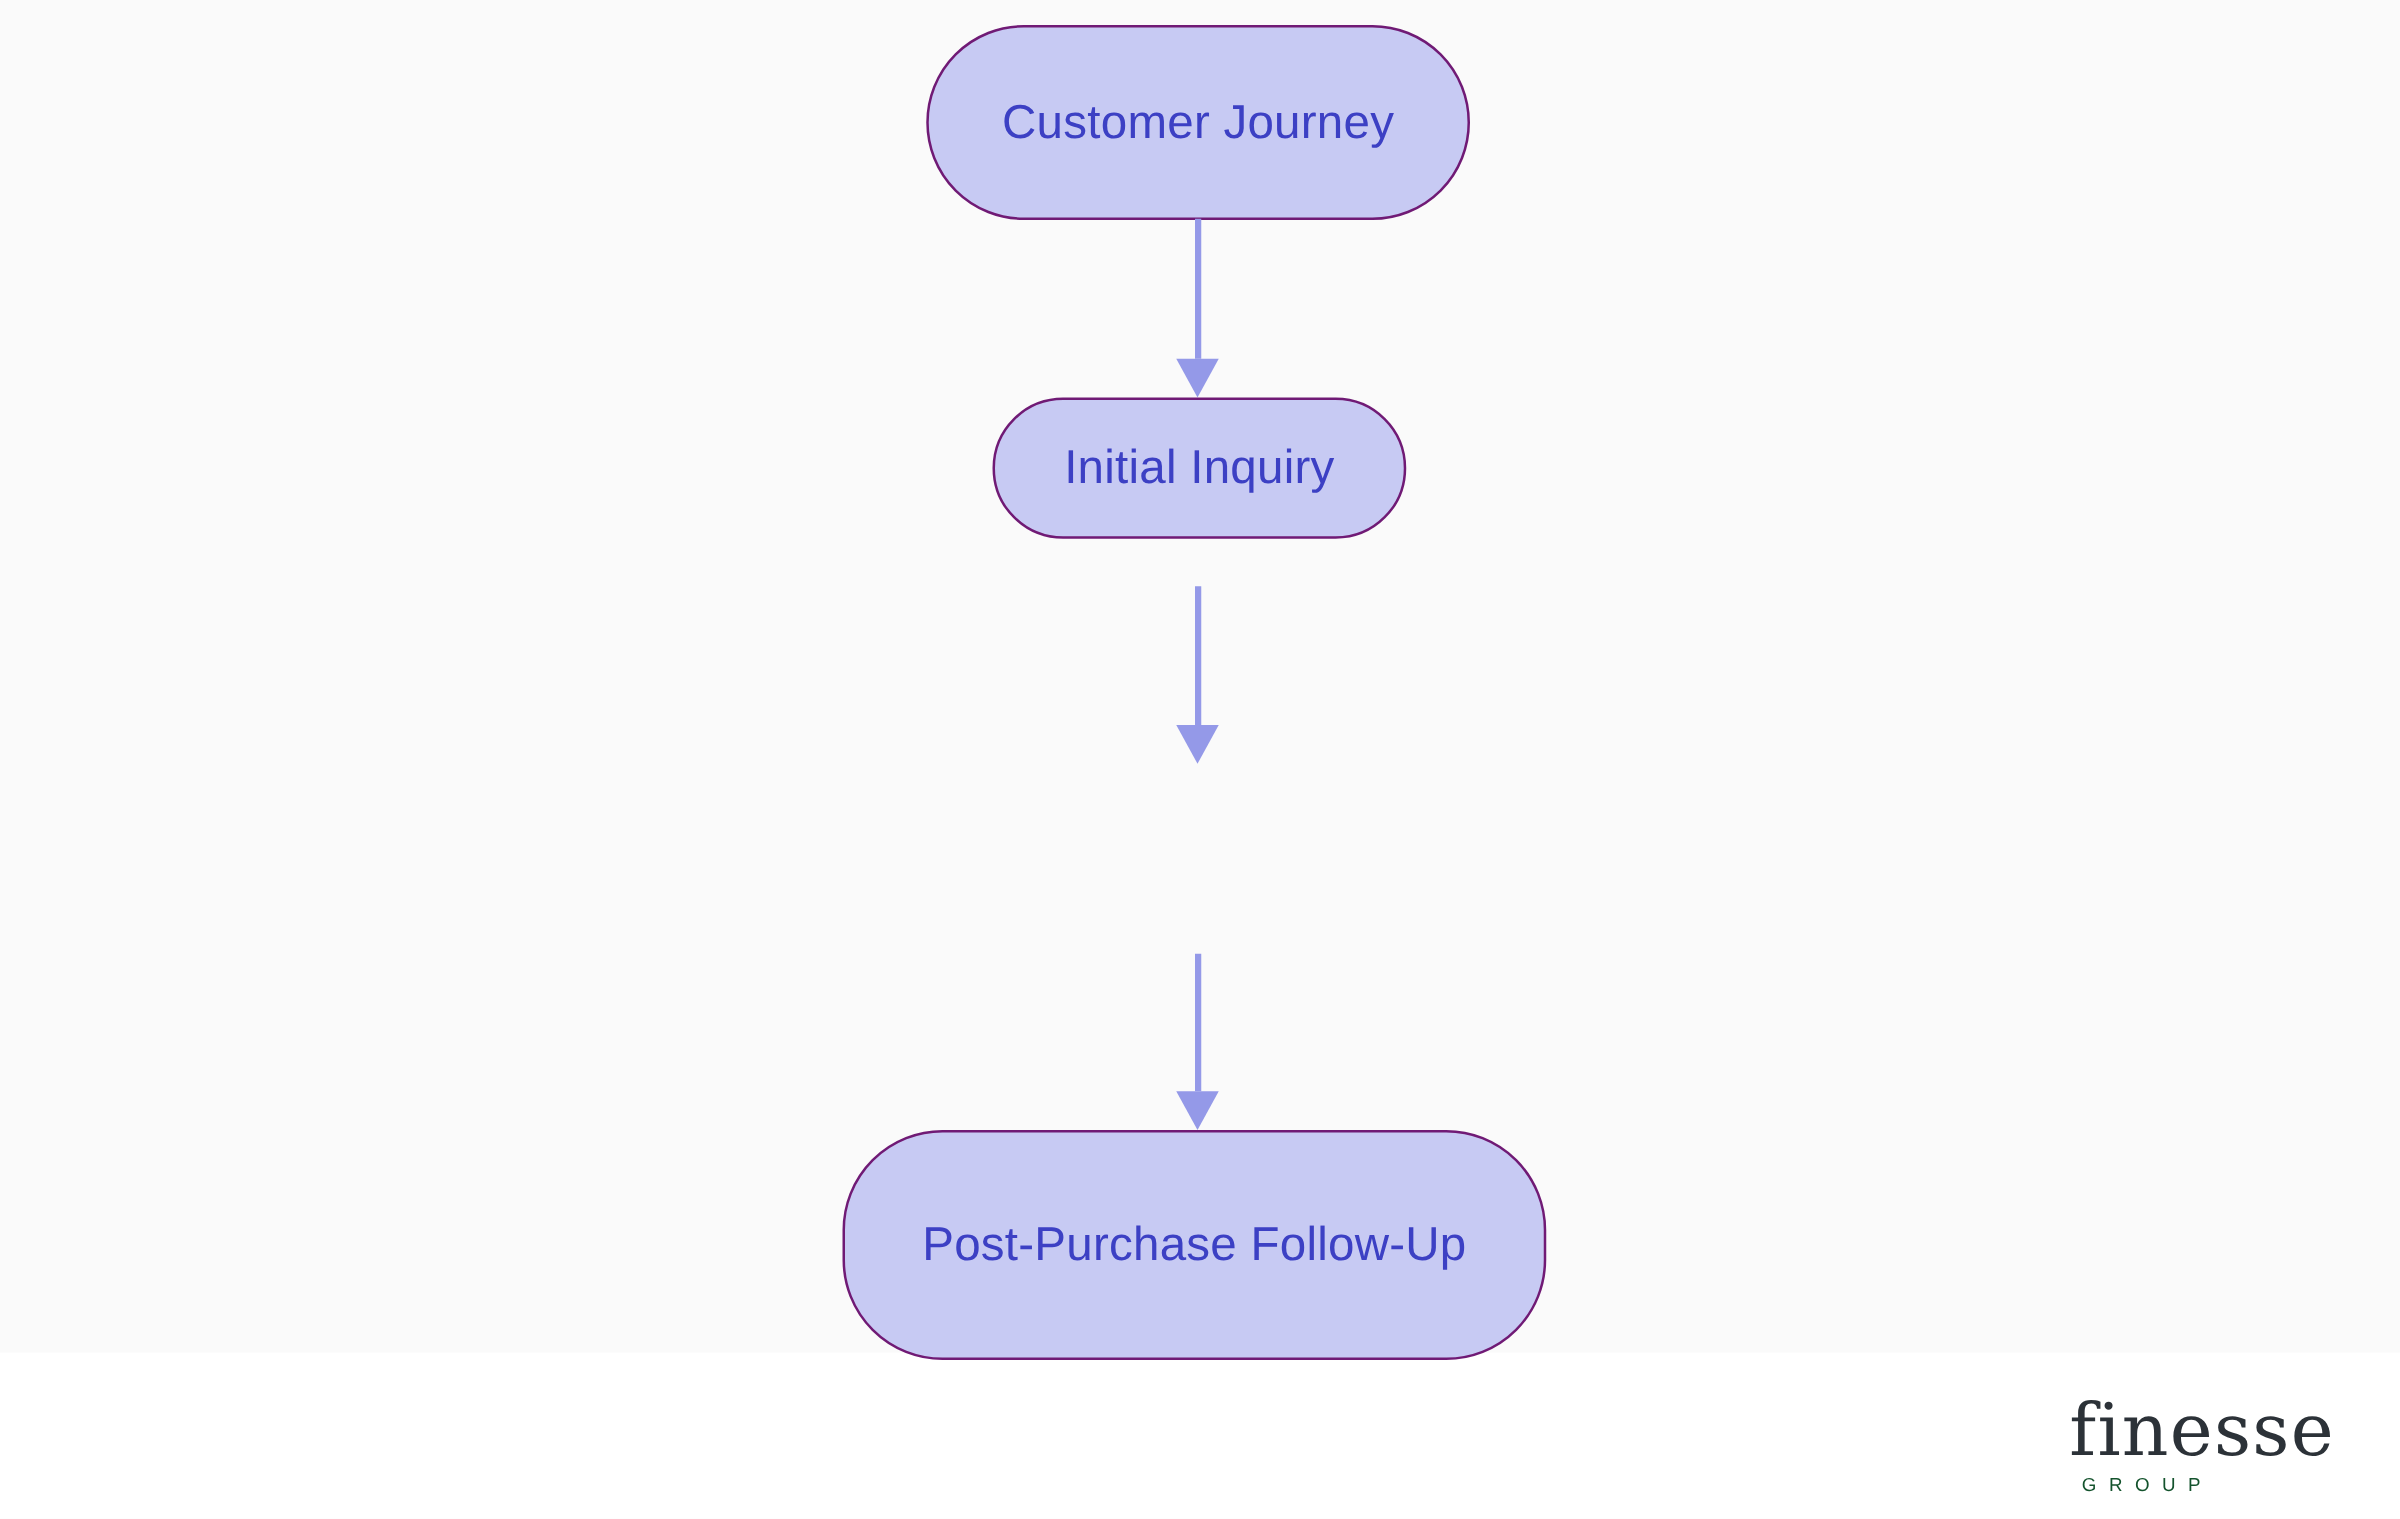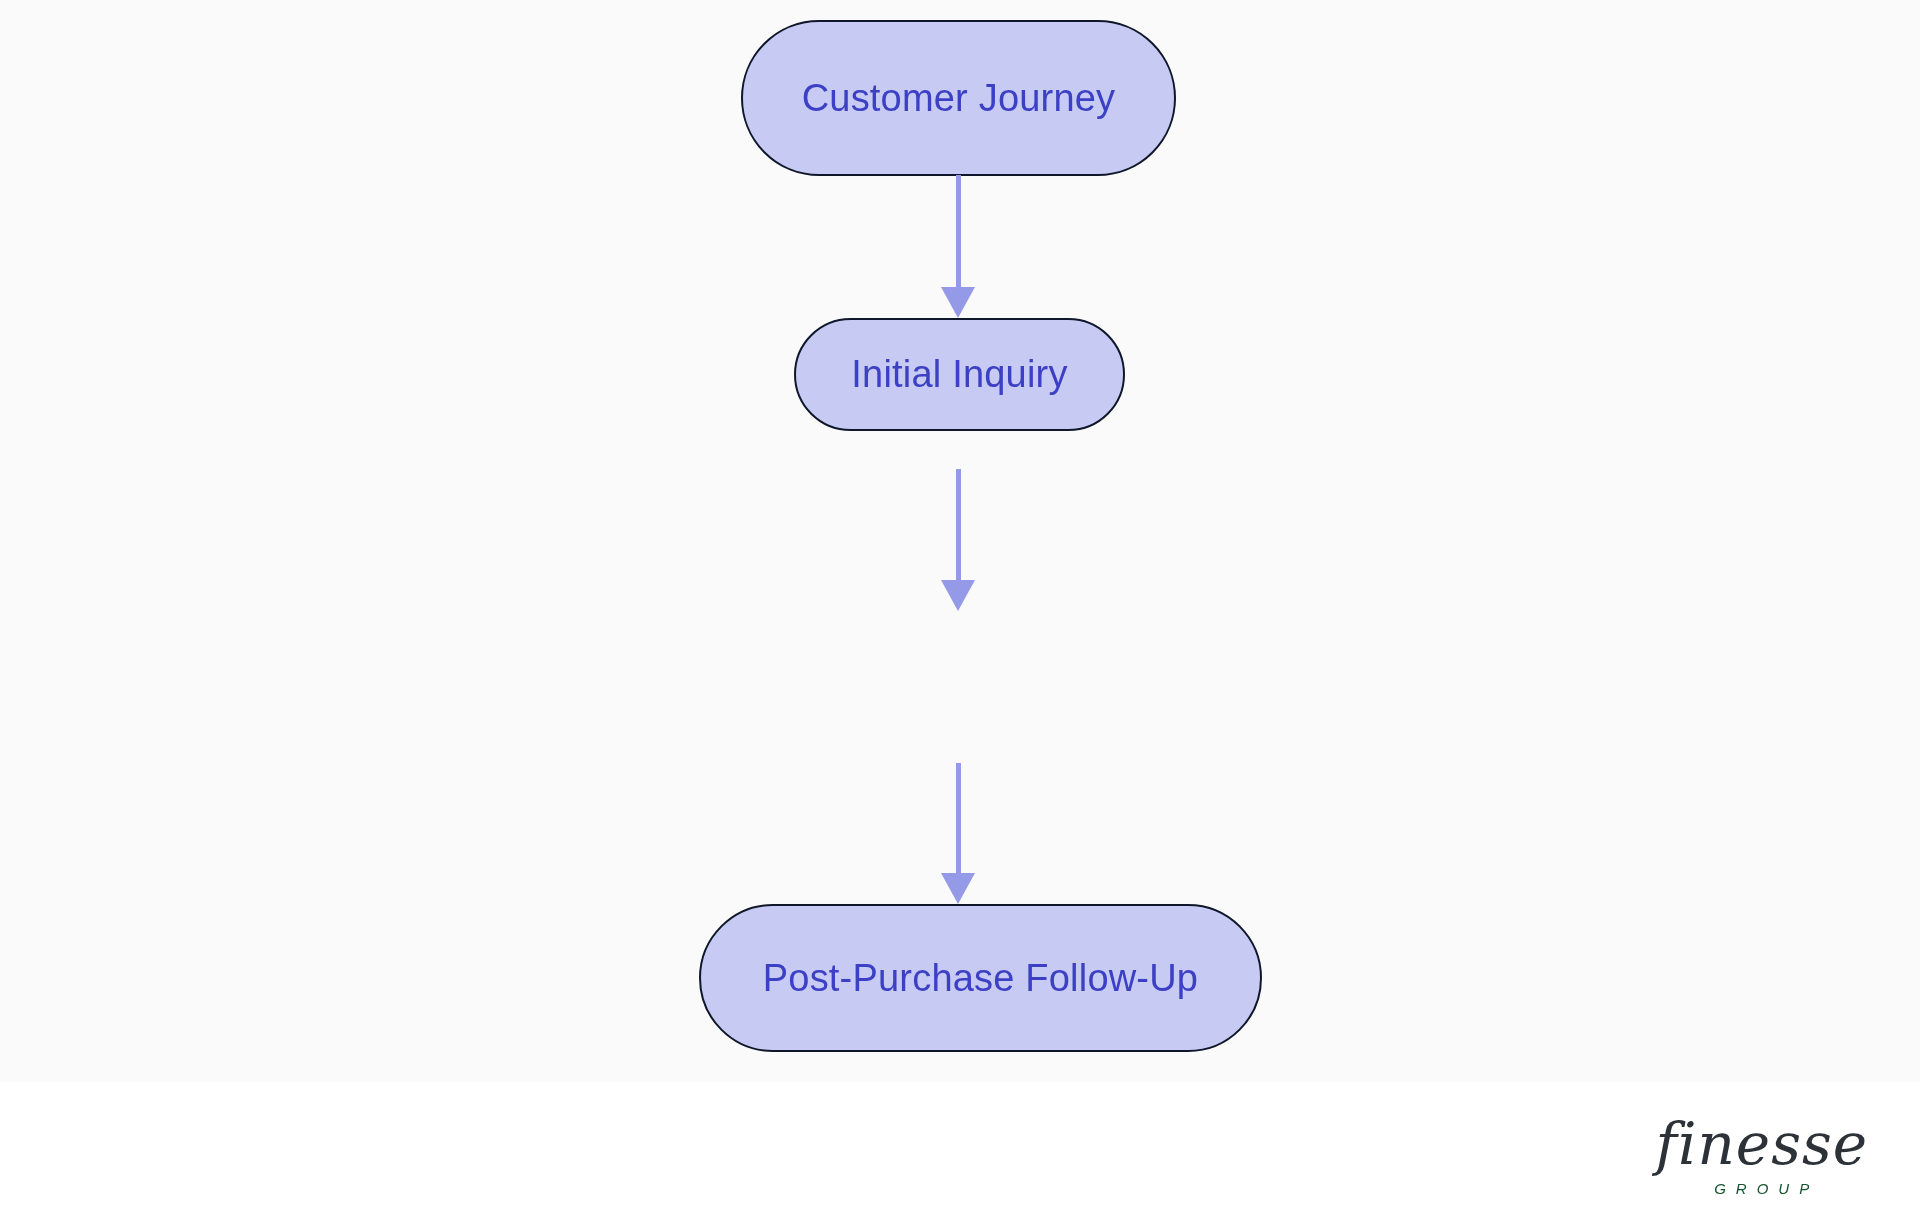--- a/index.html
+++ b/index.html
@@ -19,31 +19,31 @@
     background: #fafafa;
   }
 
   
   .flow-node {
     position: absolute;
     display: flex;
     align-items: center;
     justify-content: center;
     background: #c7caf3;
-    border: 2px solid #0f172a;
+    border: 2px solid #701a75;
     border-radius: 80px;
     color: #3c40c4;
     font-size: 38px;
     letter-spacing: 0.2px;
     white-space: nowrap;
   }
   .node-1 { left: 741px; top: 20px;  width: 435px; height: 156px; }
   .node-2 { left: 794px; top: 318px; width: 331px; height: 113px; }
   .node-3 { left: 700px; top: 611px; width: 518px; height: 154px; }
-  .node-4 { left: 699px; top: 904px; width: 563px; height: 148px; }
+  .node-4 { left: 674px; top: 904px; width: 563px; height: 184px; }
 
   
   .flow-arrow {
     position: absolute;
     width: 36px;
     display: flex;
     flex-direction: column;
     align-items: center;
   }
   .arrow-1 { left: 940px; top: 175px; height: 143px; }
@@ -59,23 +59,22 @@
     border-left: 17px solid transparent;
     border-right: 17px solid transparent;
     border-top: 31px solid #9499e8;
   }
 
   
   .brand-logo {
     position: absolute;
     right: 52px;
     bottom: 18px;
-    text-align: center;
+    text-align: left;
     color: #2c3238;
-    font-style: italic;
   }
   .brand-logo-name {
     font-family: "DejaVu Serif", serif;
     font-size: 58px;
     font-weight: 400;
     line-height: 1.05;
     letter-spacing: 1px;
   }
   .brand-logo-sub {
     margin-top: 5px;

